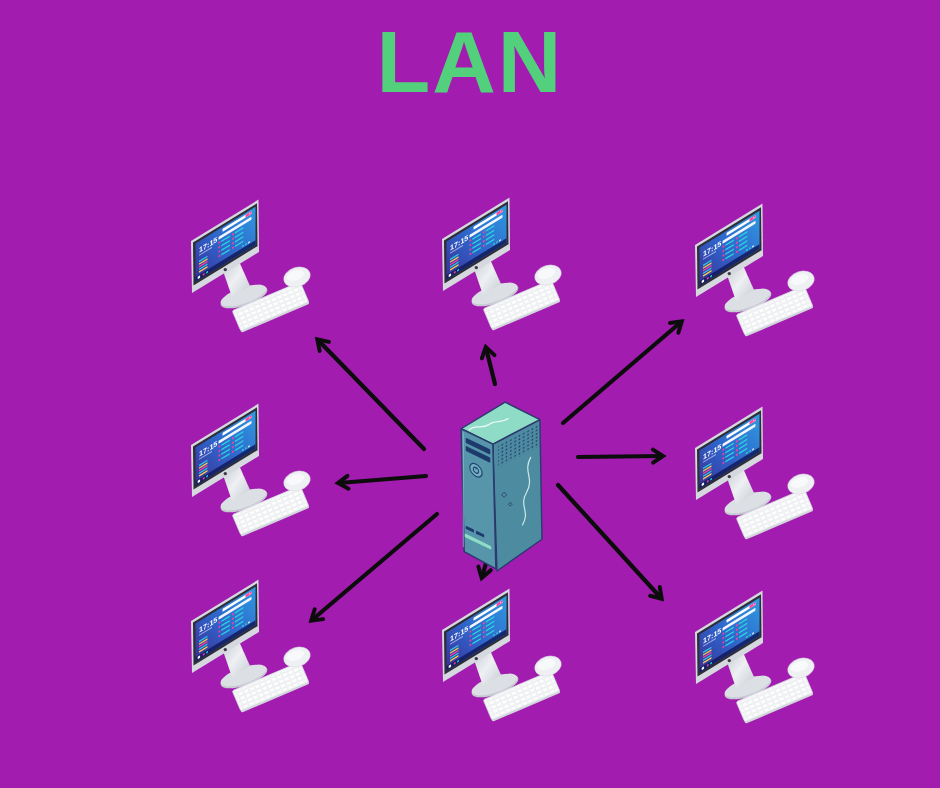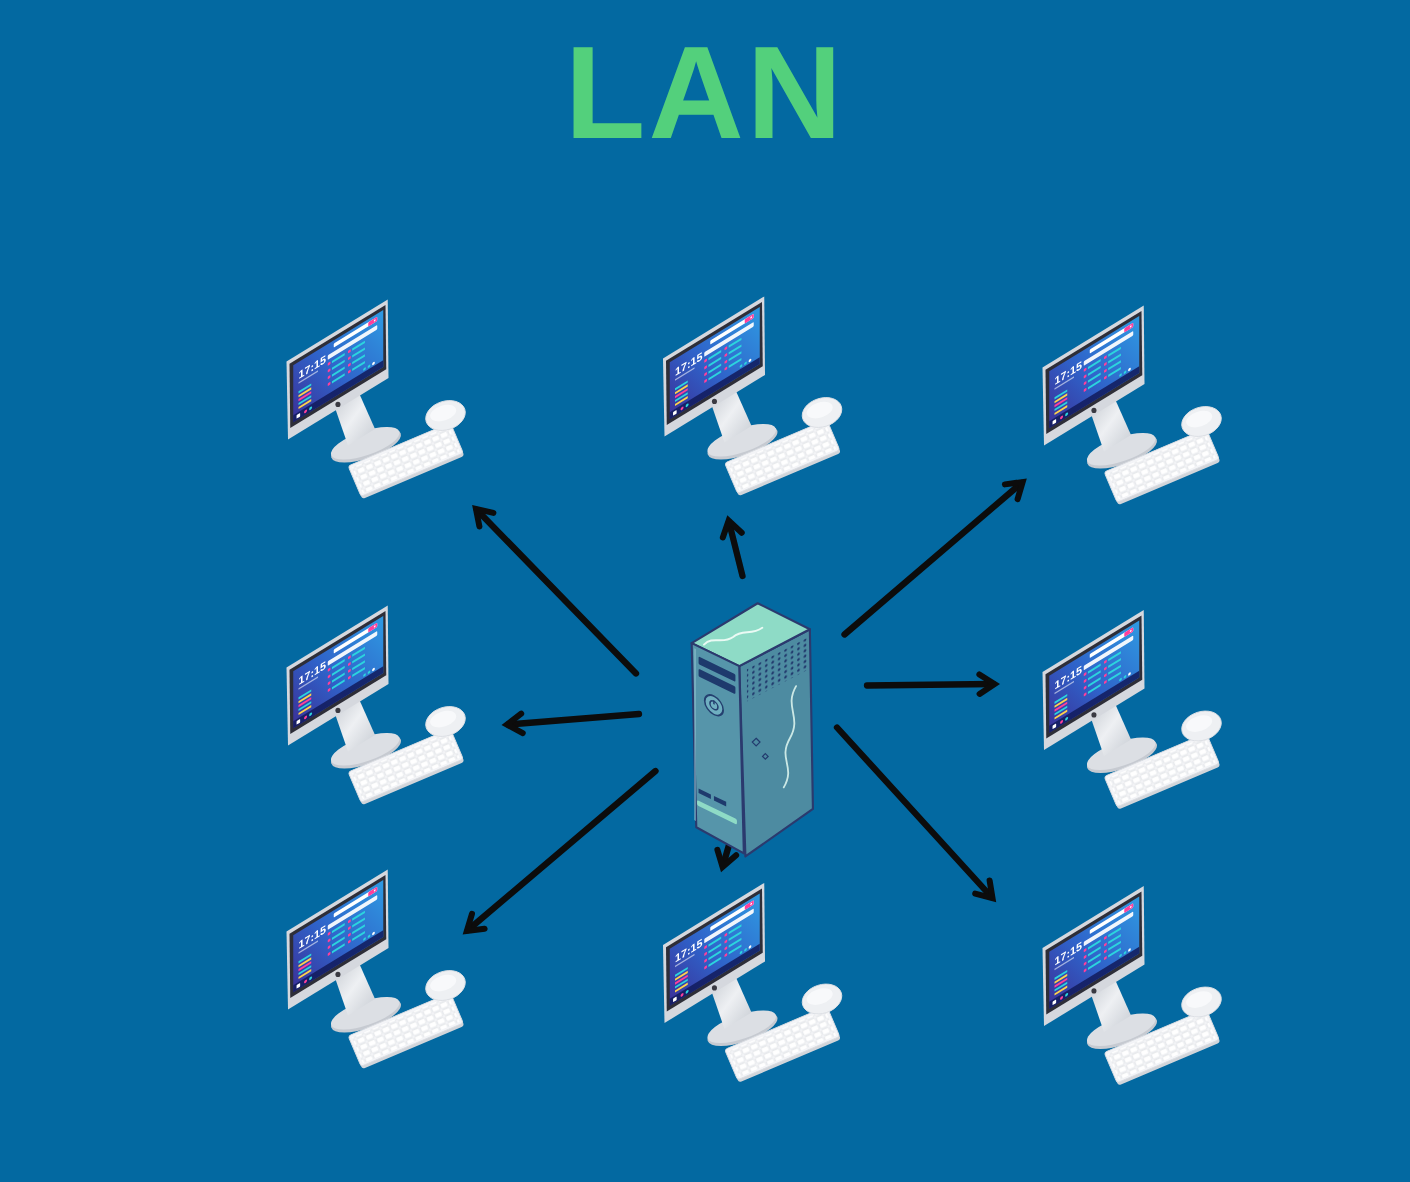--- a/index.html
+++ b/index.html
@@ -1,17 +1,17 @@
 <!DOCTYPE html>
 <html><head>
 <meta charset="utf-8">
 <style>
   html,body{margin:0;padding:0;background:#ffffff;}
   .frame{
-    position:relative;width:940px;height:788px;background:#0369a1;
+    position:relative;width:940px;height:788px;background:#a21caf;
     overflow:hidden;font-family:"Liberation Sans", sans-serif;
   }
   .title{
     position:absolute;left:0;top:18px;width:100%;margin:0;
     text-align:center;font-size:88px;line-height:1.0;font-weight:800;
     letter-spacing:2px;color:#53d07c;font-family:"Liberation Sans", sans-serif;
   }
   .layer{position:absolute;left:0;top:0;width:940px;height:788px;}
   .node{position:absolute;width:140px;height:140px;}
   .node svg{display:block;width:140px;height:140px;}

